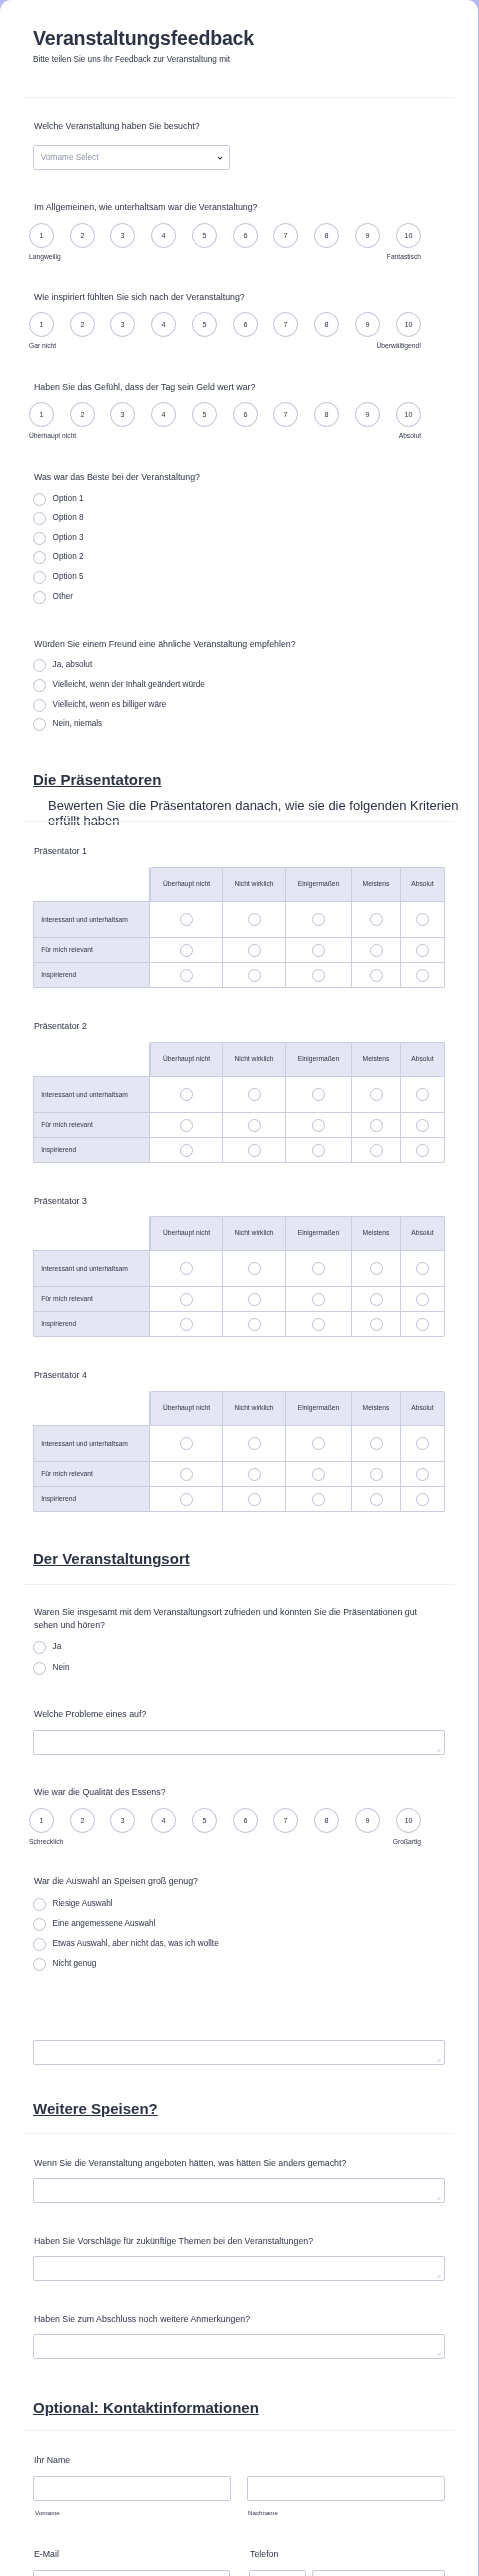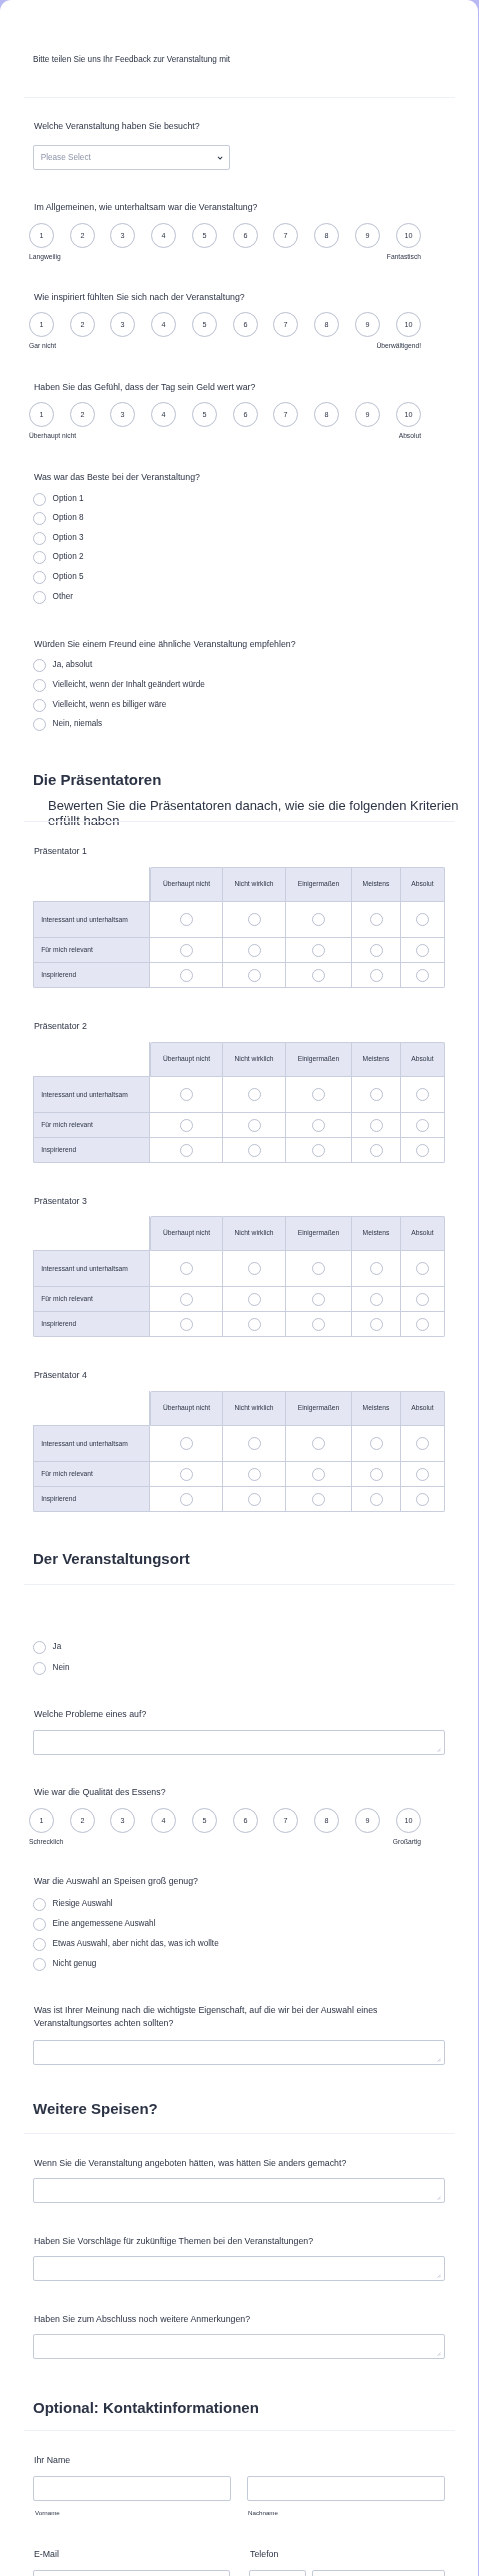--- a/index.html
+++ b/index.html
@@ -13,21 +13,21 @@
   }
   .card {
     position: absolute; left: 0; top: 0; width: 478px; height: 2702px;
     background: #ffffff; border-radius: 11.3px;
   }
   .abs { position: absolute; }
   .title { left: 33px; top: 27px; font-size: 19.6px; font-weight: bold; color: #2c3345; letter-spacing: -0.2px; }
   .subtitle { left: 33px; top: 55px; font-size: 8.2px; color: #2c3345; }
   .divider { position: absolute; left: 24px; width: 431px; height: 0.5px; background: #eef0f8; }
   .qlabel { position: absolute; left: 34px; font-size: 8.8px; color: #2c3345; line-height: 13px; }
-  .section-title { position: absolute; left: 33px; font-size: 15px; font-weight: bold; color: #2c3345; }
+  .section-title { position: absolute; left: 33px; font-size: 15px; font-weight: bold; color: #2c3345; text-decoration: underline; }
   .section-sub { position: absolute; left: 48px; font-size: 13px; color: #2c3345; }
 
   .select {
     position: absolute; left: 33px; top: 145px; width: 197px; height: 25px;
     border: 0.5px solid #c3cad8; border-radius: 2.1px; background: #fff;
     font-size: 8.2px; color: #8d94a8; padding-left: 6.7px; line-height: 24px;
   }
   .select .chev { position: absolute; right: 6.2px; top: 0; color: #2c3345; font-size: 7.2px; }
 
   .scale { position: absolute; left: 29px; width: 392px; height: 41px; }
@@ -71,26 +71,27 @@
 
   .input { position: absolute; height: 25px; border: 0.5px solid #c3cad8; border-radius: 2.1px; background: #fff; font-size: 8.2px; padding-left: 6.7px; line-height: 24px; }
   .input.ph { color: #5a7fe0; }
   .sublabel { position: absolute; font-size: 6.2px; color: #2c3345; }
 </style>
 </head>
 <body>
 
 <div class="card">
 
+  <div class="abs title">Veranstaltungsfeedback</div>
   <div class="abs subtitle">Bitte teilen Sie uns Ihr Feedback zur Veranstaltung mit</div>
   <div class="divider" style="top:97px"></div>
 
   <div class="qlabel" style="top:120px">Welche Veranstaltung haben Sie besucht?</div>
   <div class="select">
-    <span>Please Select</span>
+    <span>Vorname Select</span>
     <span class="chev">
       <svg width="6.2" height="24" viewBox="0 0 12 46">
           <path d="M2 21 L6 25 L10 21" stroke="#2c3345" stroke-width="2" fill="none"></path>
         </svg>
     </span>
   </div>
 
   <div class="qlabel" style="top:201px">Im Allgemeinen, wie unterhaltsam war die Veranstaltung?</div>
   <div class="scale" style="top:223px">
     <div class="circ" style="left:0px">1</div>
@@ -375,20 +376,21 @@
         <td class="cell"><span class="mradio"></span></td>
         <td class="cell"><span class="mradio"></span></td>
       </tr>
     </tbody>
       </table>
   </div>
 
   <div class="section-title" style="top:1550px">Der Veranstaltungsort</div>
   <div class="divider" style="top:1584px"></div>
 
+  <div class="qlabel" style="top:1606px; width:407px">Waren Sie insgesamt mit dem Veranstaltungsort zufrieden und konnten Sie die Präsentationen gut sehen und hören?</div>
   <div class="radio-opt" style="top:1641px">
       <span class="rdot"></span>
       <span class="rlbl">Ja</span>
     </div>
   <div class="radio-opt" style="top:1662px">
       <span class="rdot"></span>
       <span class="rlbl">Nein</span>
     </div>
 
   <div class="qlabel" style="top:1708px">Welche Probleme eines auf?</div>
@@ -425,21 +427,20 @@
     </div>
   <div class="radio-opt" style="top:1938px">
       <span class="rdot"></span>
       <span class="rlbl">Etwas Auswahl, aber nicht das, was ich wollte</span>
     </div>
   <div class="radio-opt" style="top:1958px">
       <span class="rdot"></span>
       <span class="rlbl">Nicht genug</span>
     </div>
 
-  <div class="qlabel" style="top:2004px; width:412px">Was ist Ihrer Meinung nach die wichtigste Eigenschaft, auf die wir bei der Auswahl eines Veranstaltungsortes achten sollten?</div>
   <div class="textarea" style="top:2040px">
     <svg class="grip" viewBox="0 0 8 8">
         <path d="M7 1 L1 7 M7 4 L4 7" stroke="#9aa1b3" stroke-width="1"></path>
       </svg>
   </div>
 
   <div class="section-title" style="top:2100px">Weitere Speisen?</div>
   <div class="divider" style="top:2133px"></div>
 
   <div class="qlabel" style="top:2157px">Wenn Sie die Veranstaltung angeboten hätten, was hätten Sie anders gemacht?</div>

